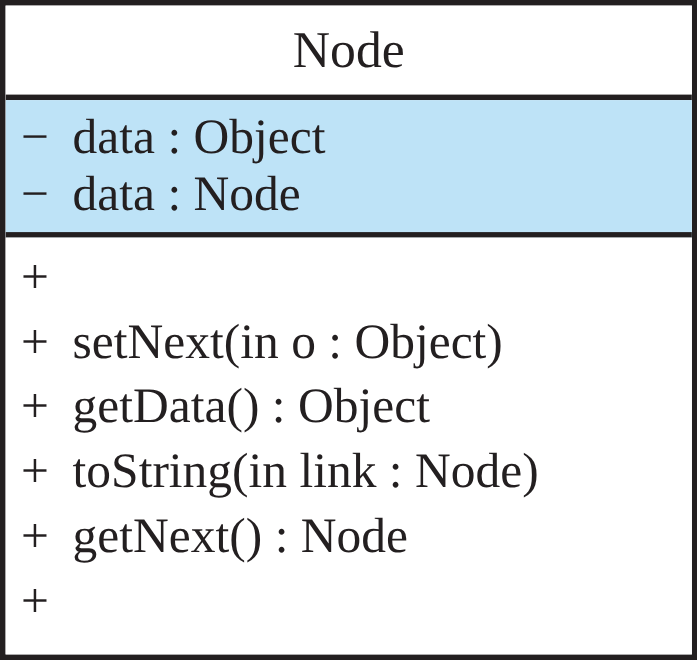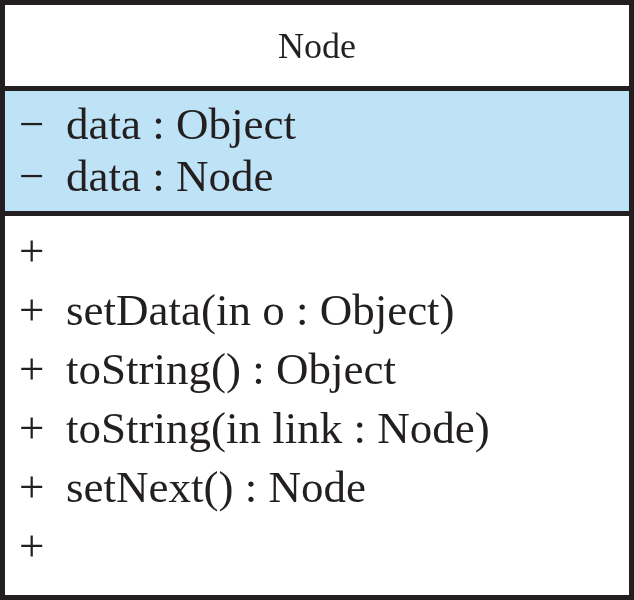--- a/index.html
+++ b/index.html
@@ -19,21 +19,21 @@
     flex-direction: column;
     overflow: hidden;
   }
   .title-compartment {
     box-sizing: border-box;
     height: 86px;
     border-bottom: 5px solid #231f20;
     display: flex;
     align-items: center;
     justify-content: center;
-    font-size: 36px;
+    font-size: 47px;
     background: #ffffff;
   }
   .attributes-compartment {
     box-sizing: border-box;
     border-bottom: 5px solid #231f20;
     padding: 7px 10px 9px 14px;
   }
   .methods-compartment {
     box-sizing: border-box;
     flex: 1;
@@ -77,32 +77,32 @@
       <span class="member-label">data : Node</span>
     </div>
   </div>
 
   <div class="methods-compartment">
     <div class="member-row">
       <span class="visibility-sign">+</span>
     </div>
     <div class="member-row">
       <span class="visibility-sign">+</span>
-      <span class="member-label">setData(in o : Object)</span>
+      <span class="member-label">setNext(in o : Object)</span>
     </div>
     <div class="member-row">
       <span class="visibility-sign">+</span>
-      <span class="member-label">toString() : Object</span>
+      <span class="member-label">getData() : Object</span>
     </div>
     <div class="member-row">
       <span class="visibility-sign">+</span>
       <span class="member-label">toString(in link : Node)</span>
     </div>
     <div class="member-row">
       <span class="visibility-sign">+</span>
-      <span class="member-label">setNext() : Node</span>
+      <span class="member-label">getNext() : Node</span>
     </div>
     <div class="member-row">
       <span class="visibility-sign">+</span>
     </div>
   </div>
 
 </div>
 
 </body></html>

